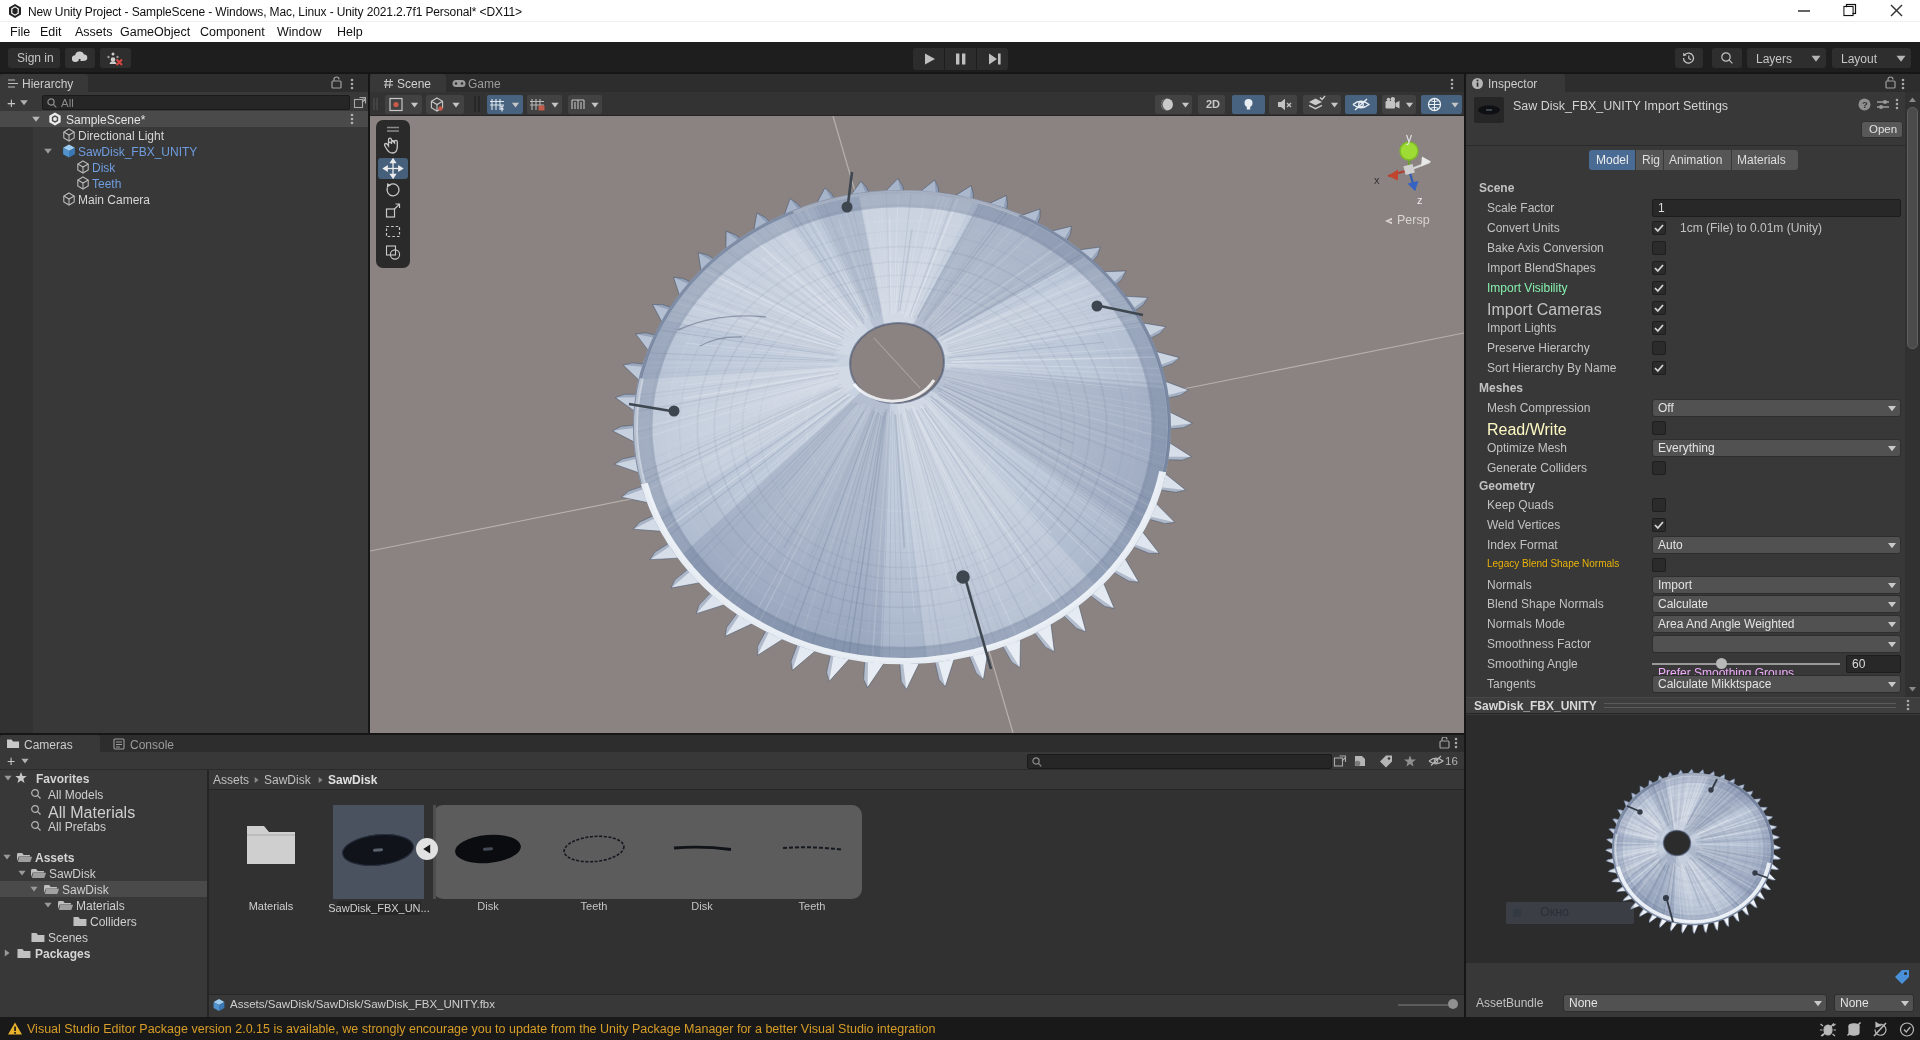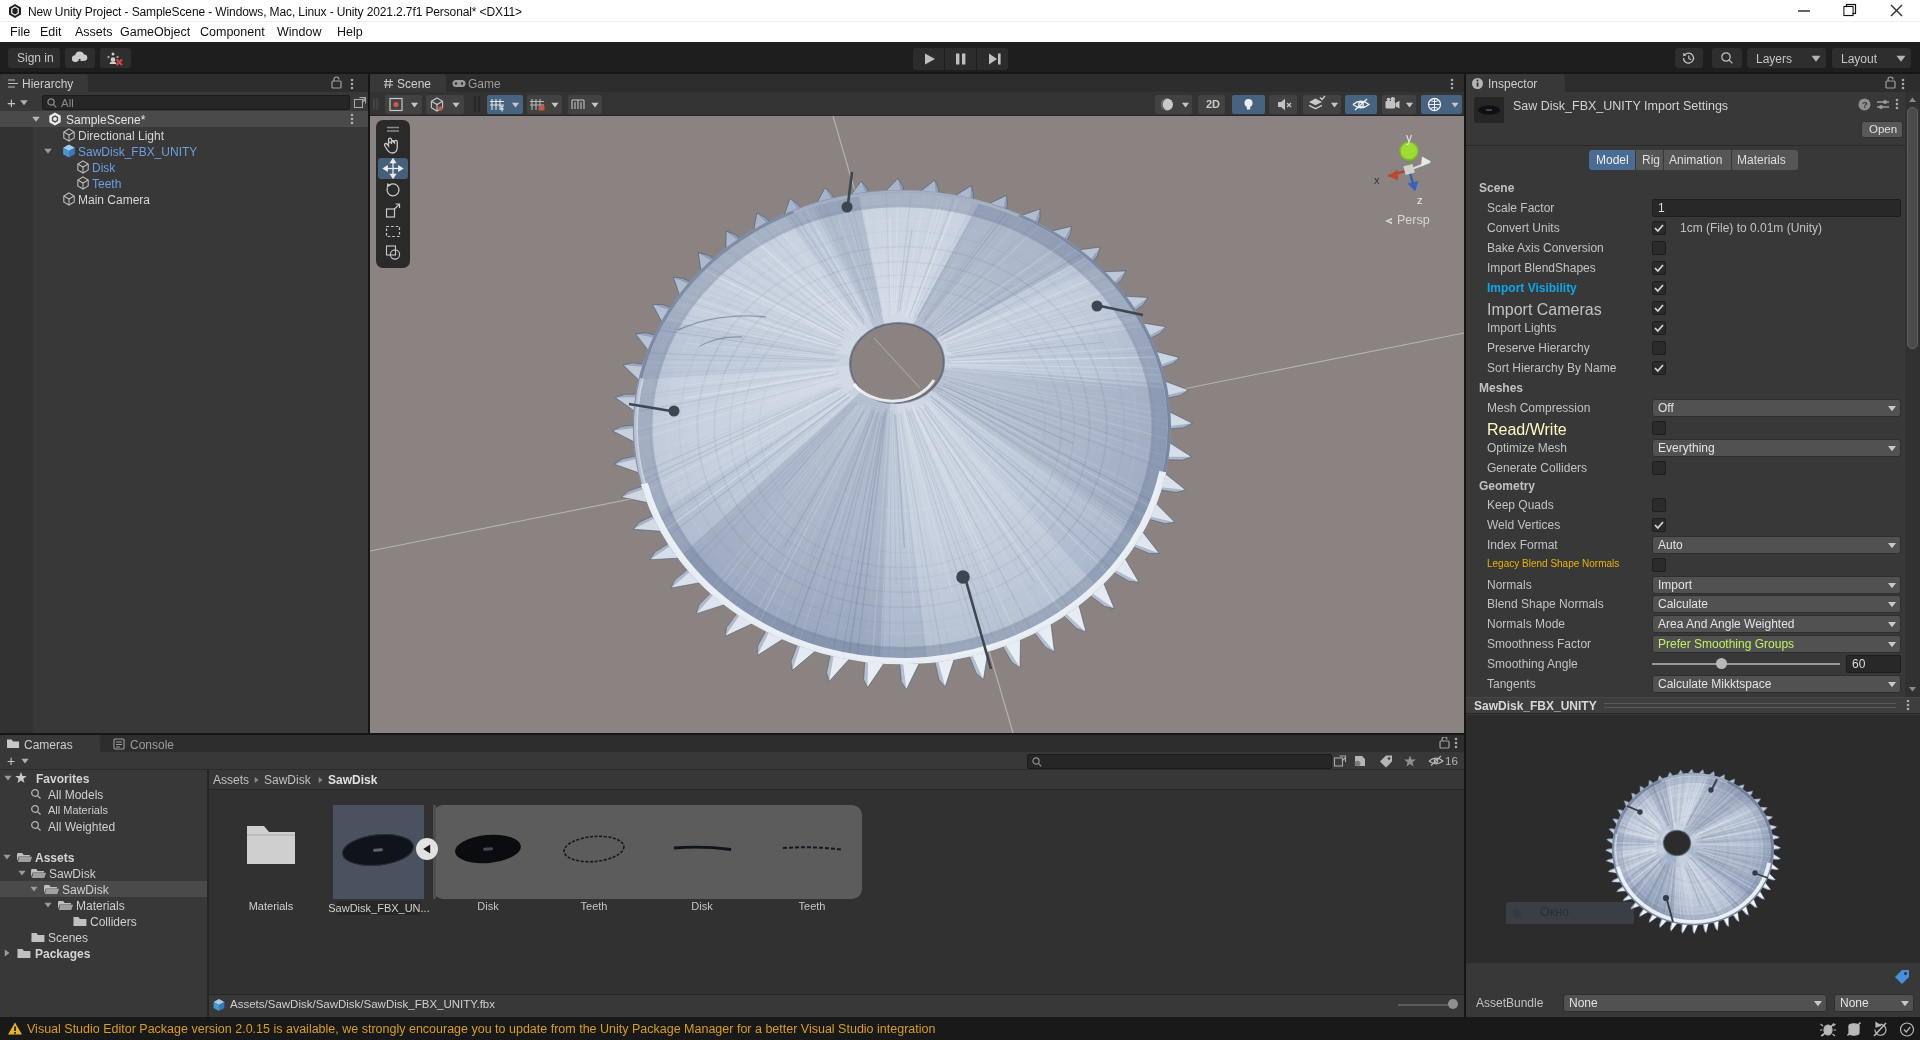--- a/index.html
+++ b/index.html
@@ -736,26 +736,26 @@
 <div class="txt" style="left:36px;top:772px;font-size:12px;color:#d4d4d4;font-weight:bold">Favorites</div>
 <svg class="abs" style="left:30px;top:788px" width="13" height="13">
     <circle cx="5" cy="5" r="3.3" fill="none" stroke="#b5b5b5" stroke-width="1.2"></circle>
     <line x1="7.31" y1="7.31" x2="10.5" y2="10.5" stroke="#b5b5b5" stroke-width="1.2"></line>
   </svg>
 <div class="txt" style="left:48px;top:788px;font-size:12px;color:#cfcfcf;font-weight:normal">All Models</div>
 <svg class="abs" style="left:30px;top:804px" width="13" height="13">
     <circle cx="5" cy="5" r="3.3" fill="none" stroke="#b5b5b5" stroke-width="1.2"></circle>
     <line x1="7.31" y1="7.31" x2="10.5" y2="10.5" stroke="#b5b5b5" stroke-width="1.2"></line>
   </svg>
-<div class="txt" style="left:48px;top:804px;font-size:11px;color:#cfcfcf;font-weight:normal">All Materials</div>
+<div class="txt" style="left:48px;top:804px;font-size:16px;color:#cfcfcf;font-weight:normal">All Materials</div>
 <svg class="abs" style="left:30px;top:820px" width="13" height="13">
     <circle cx="5" cy="5" r="3.3" fill="none" stroke="#b5b5b5" stroke-width="1.2"></circle>
     <line x1="7.31" y1="7.31" x2="10.5" y2="10.5" stroke="#b5b5b5" stroke-width="1.2"></line>
   </svg>
-<div class="txt" style="left:48px;top:820px;font-size:12px;color:#cfcfcf;font-weight:normal">All Weighted</div>
+<div class="txt" style="left:48px;top:820px;font-size:12px;color:#cfcfcf;font-weight:normal">All Prefabs</div>
 <svg class="abs" style="left:1px;top:851px" width="12" height="12">
     <polygon points="2.4,3.84 9.6,3.84 6,8.52" fill="#9a9a9a"></polygon>
   </svg>
 <svg class="abs" style="left:17px;top:851px" width="17" height="12">
     <path d="M0.5,2.0 h4.68 l1.5,2 h6.24 v1.5 h-11.18 l-2,5.5 h-1.8200000000000003 z" fill="#c0c0c0"></path>
     <path d="M2.1,5.8 h13 l-1.8,5.1 h-12.35 z" fill="#c0c0c0" opacity="0.75"></path>
   </svg>
 <div class="txt" style="left:35px;top:851px;font-size:12px;color:#d4d4d4;font-weight:bold">Assets</div>
 <svg class="abs" style="left:16px;top:867px" width="12" height="12">
     <polygon points="2.4,3.84 9.6,3.84 6,8.52" fill="#9a9a9a"></polygon>
@@ -913,21 +913,21 @@
     <path d="M3 7 l2.8 3 L11 4" fill="none" stroke="#d4d4d4" stroke-width="1.8"></path>
   </svg>
 <div class="txt" style="left:1680px;top:221px;font-size:12px;color:#c2c2c2">1cm (File) to 0.01m (Unity)</div>
 <div class="txt" style="left:1487px;top:241px;font-size:12px;font-weight:normal;color:#c2c2c2">Bake Axis Conversion</div>
 <div class="abs" style="left:1652px;top:241px;width:14px;height:14px;background:#2b2b2b;border:1px solid #1e1e1e;border-radius:2px"></div>
 <div class="txt" style="left:1487px;top:261px;font-size:12px;font-weight:normal;color:#c2c2c2">Import BlendShapes</div>
 <div class="abs" style="left:1652px;top:261px;width:14px;height:14px;background:#2b2b2b;border:1px solid #1e1e1e;border-radius:2px"></div>
 <svg class="abs" style="left:1652px;top:261px" width="14" height="14" viewBox="0 0 14 14">
     <path d="M3 7 l2.8 3 L11 4" fill="none" stroke="#d4d4d4" stroke-width="1.8"></path>
   </svg>
-<div class="txt" style="left:1487px;top:281px;font-size:12px;font-weight:bold;color:#0ea5e9">Import Visibility</div>
+<div class="txt" style="left:1487px;top:281px;font-size:12px;font-weight:normal;color:#86efac">Import Visibility</div>
 <div class="abs" style="left:1652px;top:281px;width:14px;height:14px;background:#2b2b2b;border:1px solid #1e1e1e;border-radius:2px"></div>
 <svg class="abs" style="left:1652px;top:281px" width="14" height="14" viewBox="0 0 14 14">
     <path d="M3 7 l2.8 3 L11 4" fill="none" stroke="#d4d4d4" stroke-width="1.8"></path>
   </svg>
 <div class="txt" style="left:1487px;top:301px;font-size:16px;font-weight:normal;color:#c2c2c2">Import Cameras</div>
 <div class="abs" style="left:1652px;top:301px;width:14px;height:14px;background:#2b2b2b;border:1px solid #1e1e1e;border-radius:2px"></div>
 <svg class="abs" style="left:1652px;top:301px" width="14" height="14" viewBox="0 0 14 14">
     <path d="M3 7 l2.8 3 L11 4" fill="none" stroke="#d4d4d4" stroke-width="1.8"></path>
   </svg>
 <div class="txt" style="left:1487px;top:321px;font-size:12px;font-weight:normal;color:#c2c2c2">Import Lights</div>
@@ -988,21 +988,21 @@
     <polygon points="3,7.1 11,7.1 7,12.3" fill="#c9c9c9"></polygon>
   </svg>
 <div class="txt" style="left:1487px;top:617px;font-size:12px;font-weight:normal;color:#c2c2c2">Normals Mode</div>
 <div class="abs" style="left:1652px;top:615px;width:249px;height:18px;background:#515151;border:1px solid #2e2e2e;border-radius:3px"></div>
 <div class="txt" style="left:1658px;top:617px;font-size:12px;color:#e3e3e3">Area And Angle Weighted</div>
 <svg class="abs" style="left:1885px;top:615px" width="16" height="18">
     <polygon points="3,7.1 11,7.1 7,12.3" fill="#c9c9c9"></polygon>
   </svg>
 <div class="txt" style="left:1487px;top:637px;font-size:12px;font-weight:normal;color:#c2c2c2">Smoothness Factor</div>
 <div class="abs" style="left:1652px;top:635px;width:249px;height:18px;background:#515151;border:1px solid #2e2e2e;border-radius:3px"></div>
-<div class="txt" style="left:1658px;top:637px;font-size:12px;color:#bef264">Prefer Smoothing Groups</div>
+<div class="txt" style="left:1658px;top:666px;font-size:12px;color:#f0abfc">Prefer Smoothing Groups</div>
 <svg class="abs" style="left:1885px;top:635px" width="16" height="18">
     <polygon points="3,7.1 11,7.1 7,12.3" fill="#c9c9c9"></polygon>
   </svg>
 <div class="txt" style="left:1487px;top:657px;font-size:12px;font-weight:normal;color:#c2c2c2">Smoothing Angle</div>
 <div class="abs" style="left:1652px;top:663px;width:188px;height:2px;background:#999999"></div>
 <div class="abs" style="left:1716px;top:658px;width:11px;height:11px;background:#b8b8b8;border-radius:50%"></div>
 <div class="abs" style="left:1846px;top:655px;width:55px;height:18px;background:#282828;border:1px solid #1d1d1d;border-radius:2px"></div>
 <div class="txt" style="left:1852px;top:657px;font-size:12px;color:#dcdcdc">60</div>
 <div class="txt" style="left:1487px;top:677px;font-size:12px;font-weight:normal;color:#c2c2c2">Tangents</div>
 <div class="abs" style="left:1652px;top:675px;width:249px;height:18px;background:#515151;border:1px solid #2e2e2e;border-radius:3px"></div>

